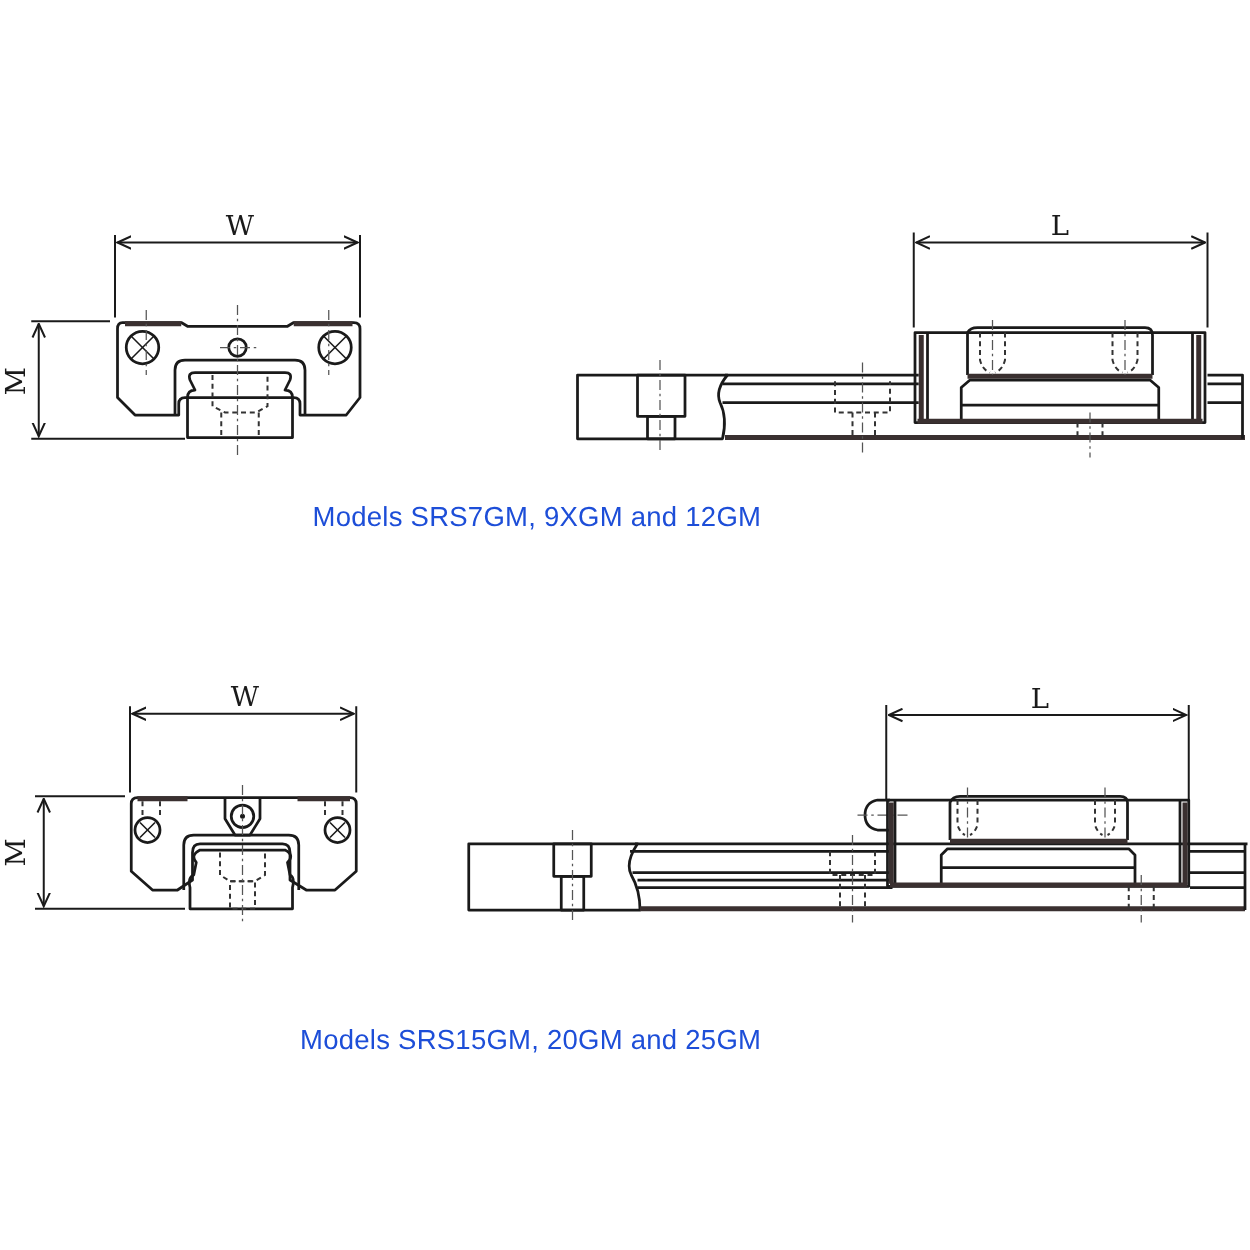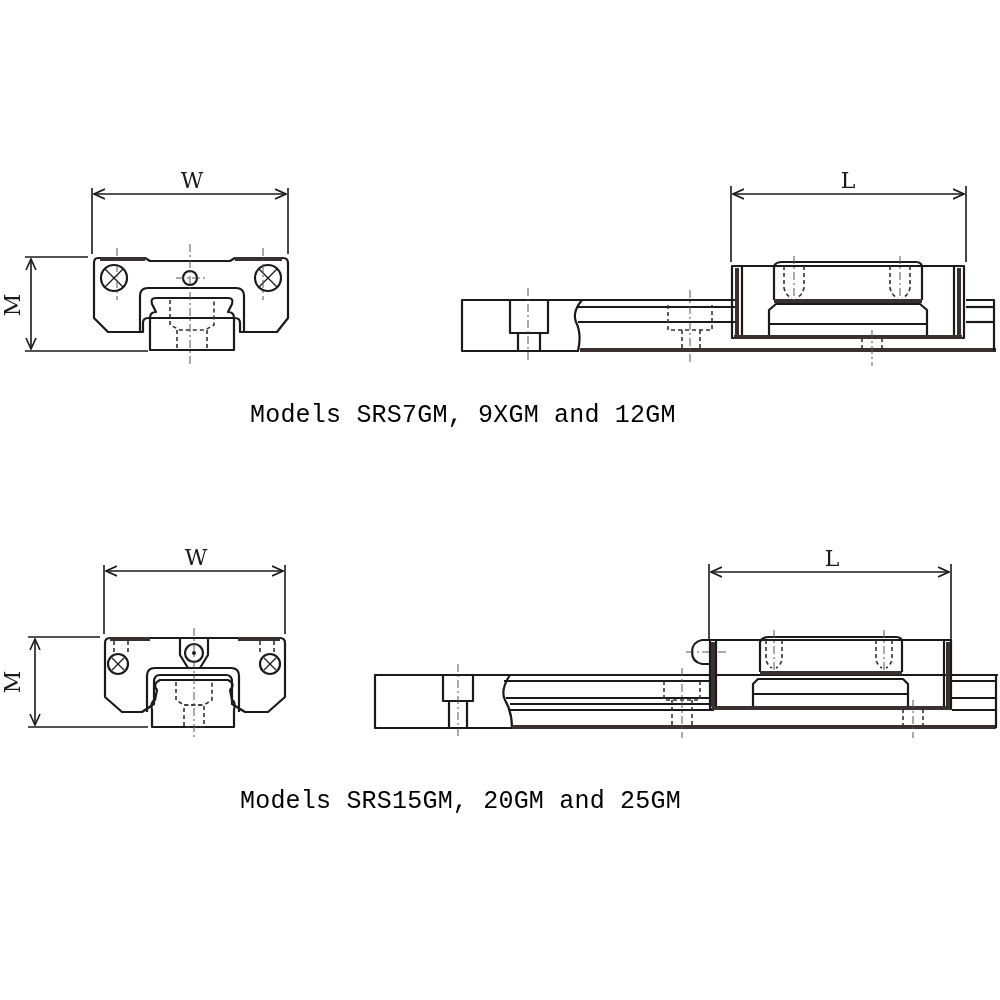--- a/index.html
+++ b/index.html
@@ -6,22 +6,22 @@
   body { width: 1000px; height: 1000px; position: relative; overflow: hidden; }
   svg.drawing { position: absolute; left: 0; top: 0; width: 1000px; height: 1000px; }
   .o { fill: none; stroke: #1a1a1a; stroke-width: 2.2; stroke-linejoin: round; }
   .thin { fill: none; stroke: #1a1a1a; stroke-width: 1.3; }
   .heavy { fill: none; stroke: #3a3030; stroke-width: 4; }
   .hid { fill: none; stroke: #333; stroke-width: 1.6; stroke-dasharray: 4 3; }
   .ctr { fill: none; stroke: #555; stroke-width: 1; stroke-dasharray: 8 3 2 3; }
   .dim { fill: none; stroke: #1a1a1a; stroke-width: 1.6; }
   .dimlbl { font-family: "DejaVu Serif", serif; font-size: 22px; fill: #1a1a1a; }
   .caption {
-    position: absolute; font-family: Liberation Mono, monospace; font-size: 25px;
-    color: #000000; white-space: nowrap; letter-spacing: 0.2px;
+    position: absolute; font-family: Liberation Sans, sans-serif; font-size: 22px;
+    color: #1d4ed8; white-space: nowrap; letter-spacing: 0.2px;
   }
 </style>
 </head>
 <body>
 
 <svg class="drawing" viewBox="0 0 1000 1000" xmlns="http://www.w3.org/2000/svg">
   <defs>
     <marker id="arr" viewBox="0 0 12 12" refX="11" refY="6" markerWidth="12" markerHeight="12" orient="auto-start-reverse" markerUnits="userSpaceOnUse">
       <path d="M0,1 L11,6 L0,11" fill="none" stroke="#1a1a1a" stroke-width="1.6"></path>
     </marker>
@@ -198,13 +198,13 @@
     <path class="hid" d="M876,640 L876,660 Q878,666 882,668 M892,640 L892,660 Q890,666 886,668"></path>
     <line class="ctr" x1="774" y1="630" x2="774" y2="672"></line>
     <line class="ctr" x1="884" y1="630" x2="884" y2="672"></line>
     <line class="hid" x1="903" y1="709" x2="903" y2="727"></line>
     <line class="hid" x1="923" y1="709" x2="923" y2="727"></line>
     <line class="ctr" x1="913" y1="700" x2="913" y2="738"></line>
   </g>
 </svg>
 
 <div class="caption" style="left:250px; top:401px;">Models SRS7GM, 9XGM and 12GM</div>
-<div class="caption" style="left:240px; top:787px;">Models SRS15GM, 20GM and 25GM</div>
+<div class="caption" style="left:240px; top:819px;">Models SRS15GM, 20GM and 25GM</div>
 
 </body></html>

